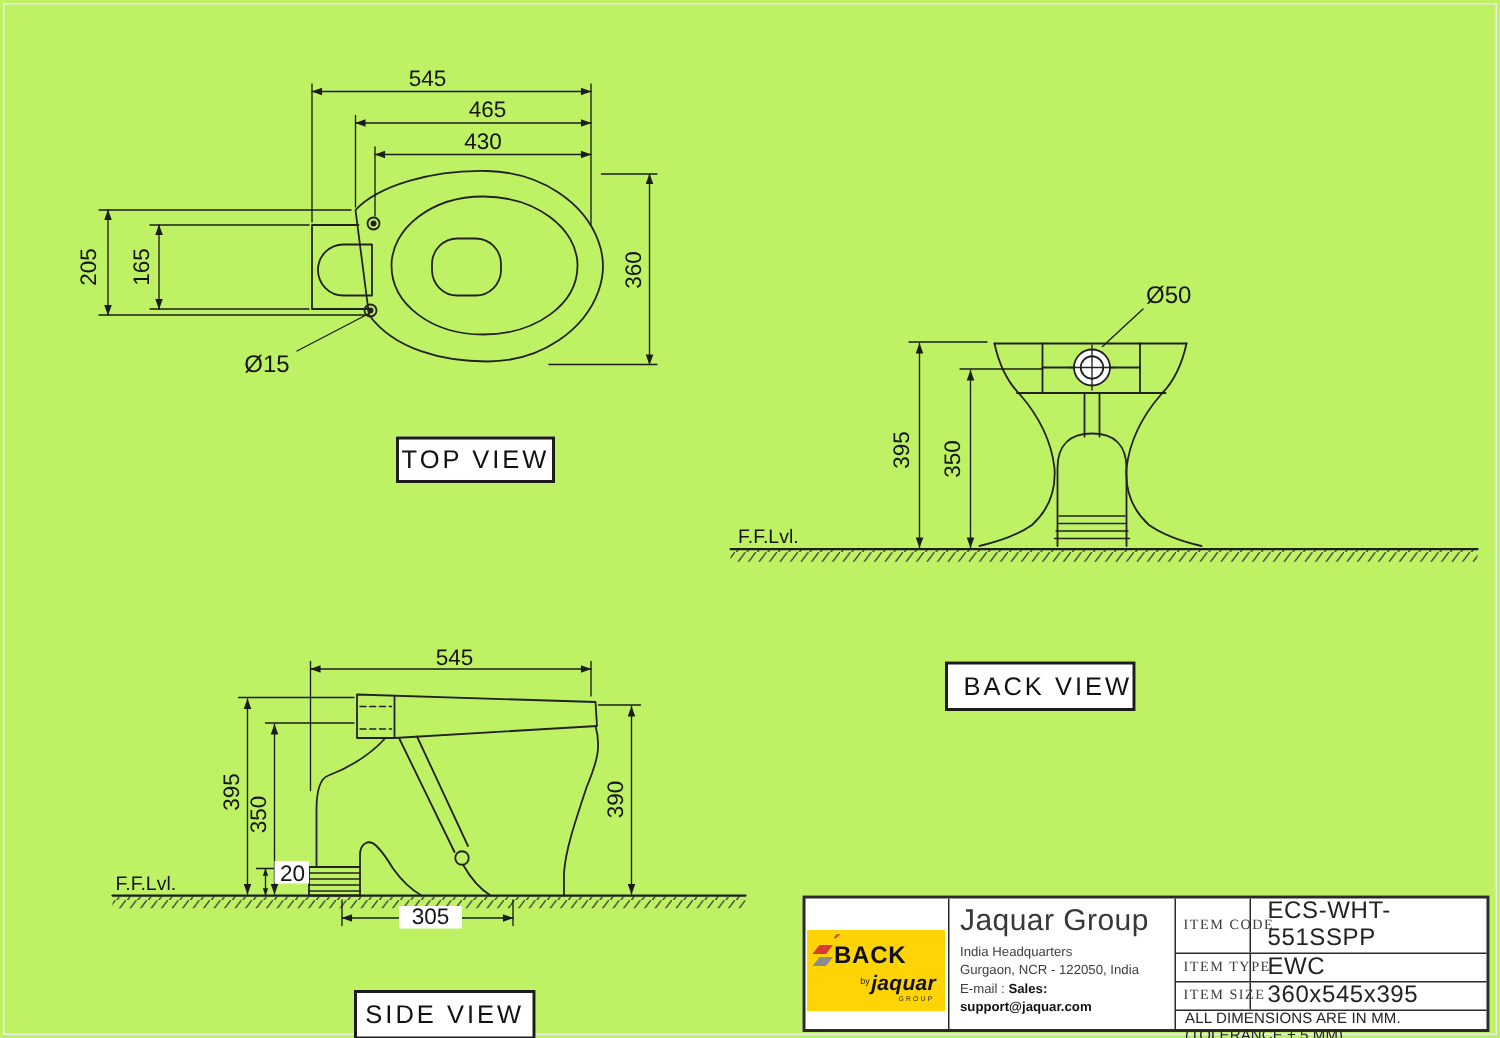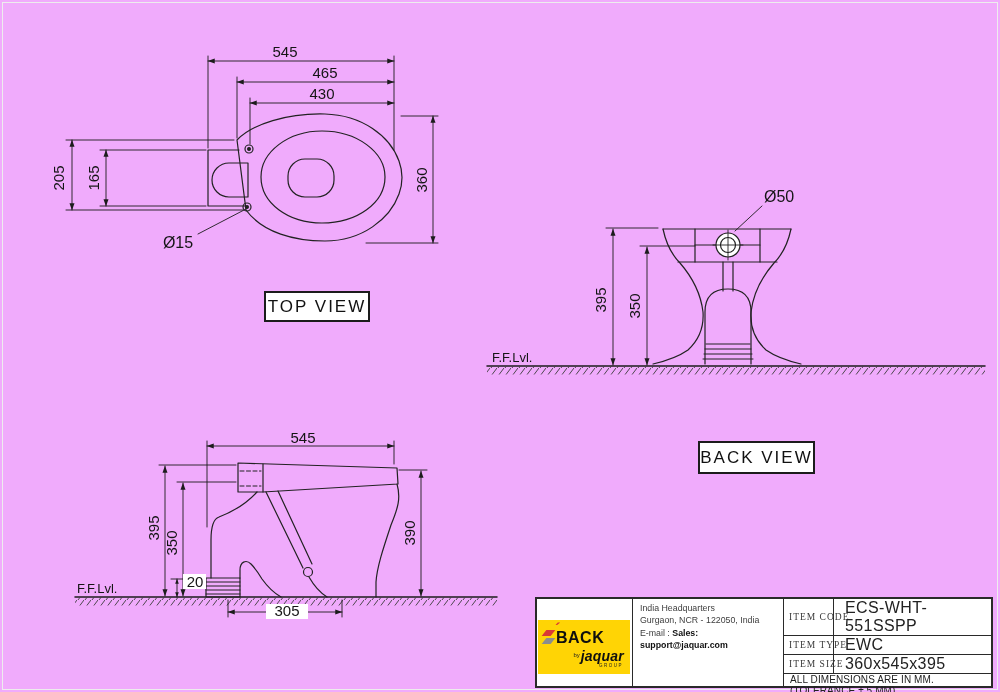--- a/index.html
+++ b/index.html
@@ -1,16 +1,16 @@
 <!DOCTYPE html>
 <html><head>
 <meta charset="utf-8">
 <style>
   html,body{margin:0;padding:0;background:#fff;}
-  #page{position:relative;width:1000px;height:692px;background:#f0abfc;overflow:hidden;
+  #page{position:relative;width:1000px;height:692px;background:#bef264;overflow:hidden;
         font-family:"Liberation Sans",sans-serif;color:#1c1c1c;}
   .frame{position:absolute;inset:2px;border:1px solid #ededed;pointer-events:none;}
   svg text{font-family:"Liberation Sans",sans-serif;}
   .dim-t{font-size:15px;fill:#151515;}
   .dia-t{font-size:16px;fill:#151515;}
   .ffl-t{font-size:13px;fill:#151515;}
   .view-label{position:absolute;display:flex;align-items:center;justify-content:center;
       border:2px solid #1c1c1c;background:#fff;font-size:17px;letter-spacing:2px;color:#111;margin-top:28px;}
   
   .tblock{position:absolute;left:535px;top:597px;width:458px;height:91px;
@@ -209,39 +209,41 @@
       <text class="dim-t" x="303" y="443" text-anchor="middle" stroke="none">545</text>
       <text class="dim-t" x="159" y="528" text-anchor="middle" stroke="none" transform="rotate(-90 159 528)">395</text>
       <text class="dim-t" x="177" y="543" text-anchor="middle" stroke="none" transform="rotate(-90 177 543)">350</text>
       <text class="dim-t" x="415" y="533" text-anchor="middle" stroke="none" transform="rotate(-90 415 533)">390</text>
       <text class="dim-t" x="195" y="587" text-anchor="middle" stroke="none">20</text>
       <text class="dim-t" x="287" y="616" text-anchor="middle" stroke="none">305</text>
     </g>
   </svg>
 
   <div class="view-label" style="left:264px;top:263px;width:102px;height:27px;">TOP VIEW</div>
-  <div class="view-label" style="left:698px;top:413px;width:113px;height:29px;">BACK VIEW</div>
+  <div class="view-label" style="left:630px;top:413px;width:113px;height:29px;padding-left:10px;">BACK VIEW</div>
+  <div class="view-label" style="left:236px;top:632px;width:117px;height:29px;">SIDE VIEW</div>
 
   <div class="tblock">
     <div class="tb-logo-cell">
       <div class="essco">
         <div class="essco-row">
           <span class="stripes">
             <i class="stripe-red"></i>
               <i class="stripe-gray"></i>
           </span>
           <span class="brand"><span class="accent">´</span><span>BACK</span></span>
         </div>
         <div class="byline">
           <span class="by-sm">by</span><span class="jq">jaquar</span>
         </div>
         <div class="grp">GROUP</div>
       </div>
     </div>
     <div class="tb-mid">
+      <div class="company-name">Jaquar Group</div>
       <div class="addr">
         <div>India Headquarters</div>
         <div>Gurgaon, NCR - 122050, India</div>
         <div><span>E-mail : </span><b>Sales: support@jaquar.com</b></div>
 
       </div>
     </div>
     <div class="tb-right">
       <div class="tb-row">
         <div class="tb-label">ITEM CODE</div>

